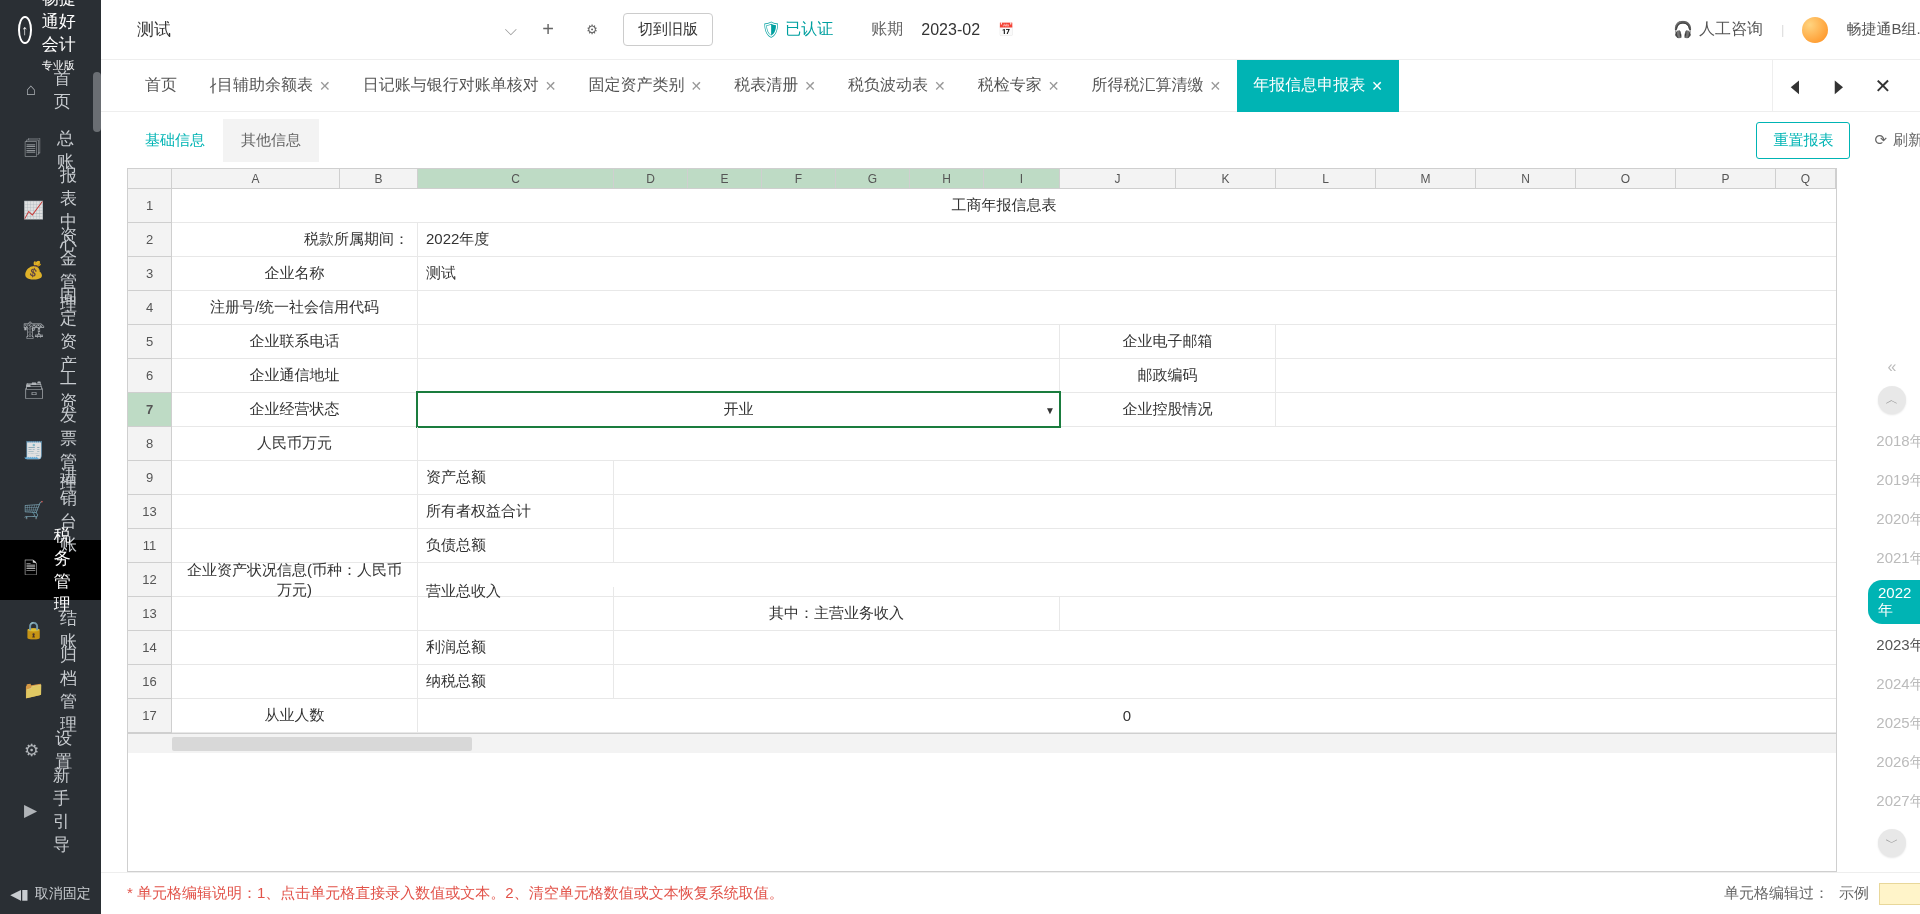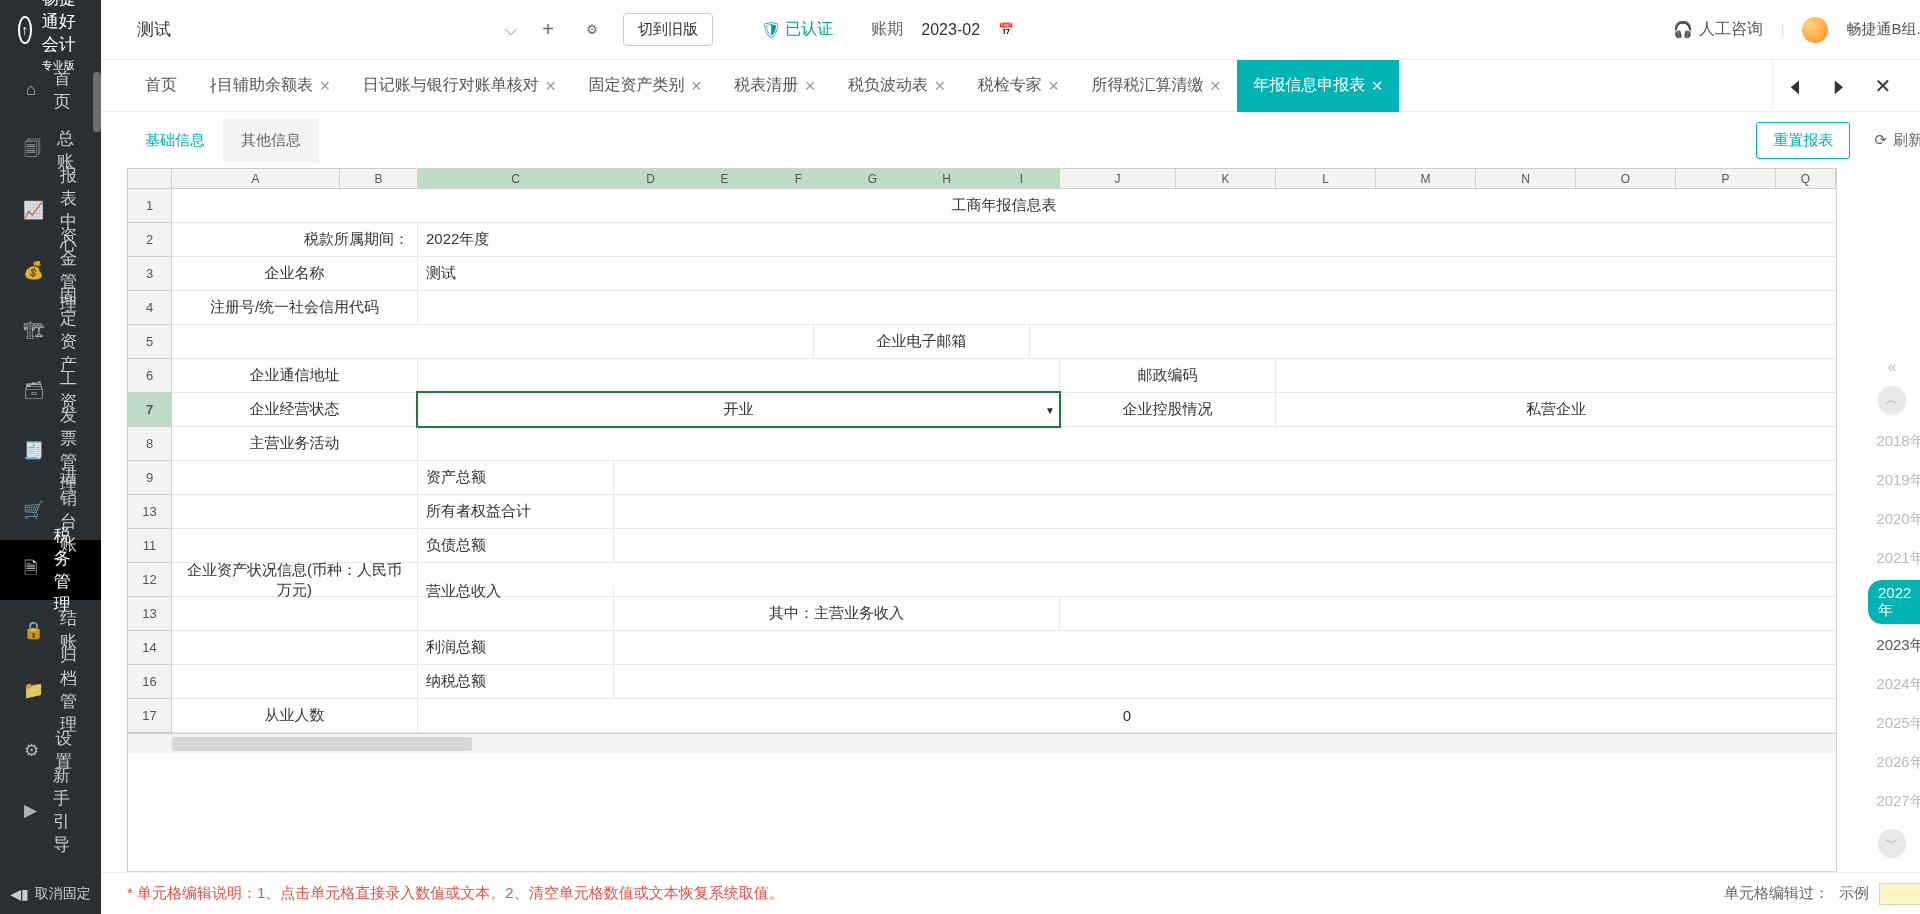--- a/index.html
+++ b/index.html
@@ -307,47 +307,47 @@
             <div class="row">
               <div class="rh">4</div>
               <div class="cells">
                 <div class="cAB brd-r">注册号/统一社会信用代码</div>
                 <div class="cCI"></div>
               </div>
             </div>
             <div class="row">
               <div class="rh">5</div>
               <div class="cells">
+                <div class="cAB brd-r">企业联系电话</div>
                 <div class="cCI brd-r"></div>
                 <div class="cJK brd-r">企业电子邮箱</div>
                 <div class="cLrest"></div>
               </div>
             </div>
             <div class="row">
               <div class="rh">6</div>
               <div class="cells">
                 <div class="cAB brd-r">企业通信地址</div>
                 <div class="cCI brd-r"></div>
                 <div class="cJK brd-r">邮政编码</div>
                 <div class="cLrest"></div>
               </div>
             </div>
             <div class="row">
               <div class="rh sel">7</div>
               <div class="cells">
                 <div class="cAB brd-r">企业经营状态</div>
                 <div class="cCI brd-r" style="position:relative;justify-content:center;">开业<span class="sel-dd">▼</span><div class="sel-cell" style="left:-2px;top:-2px;right:-2px;bottom:-2px;"></div></div>
                 <div class="cJK brd-r">企业控股情况</div>
-                <div class="cLrest">私营企业</div>
               </div>
             </div>
             <div class="row">
               <div class="rh">8</div>
               <div class="cells">
-                <div class="cAB brd-r">主营业务活动</div>
+                <div class="cAB brd-r">人民币万元</div>
                 <div class="cCI"></div>
               </div>
             </div>
             <div class="row">
               <div class="rh">9</div>
               <div class="cells">
                 <div class="cAB brd-r" style="border-bottom:none;"></div>
                 <div class="cC brd-r">资产总额</div>
                 <div style="flex:1"></div>
               </div>

